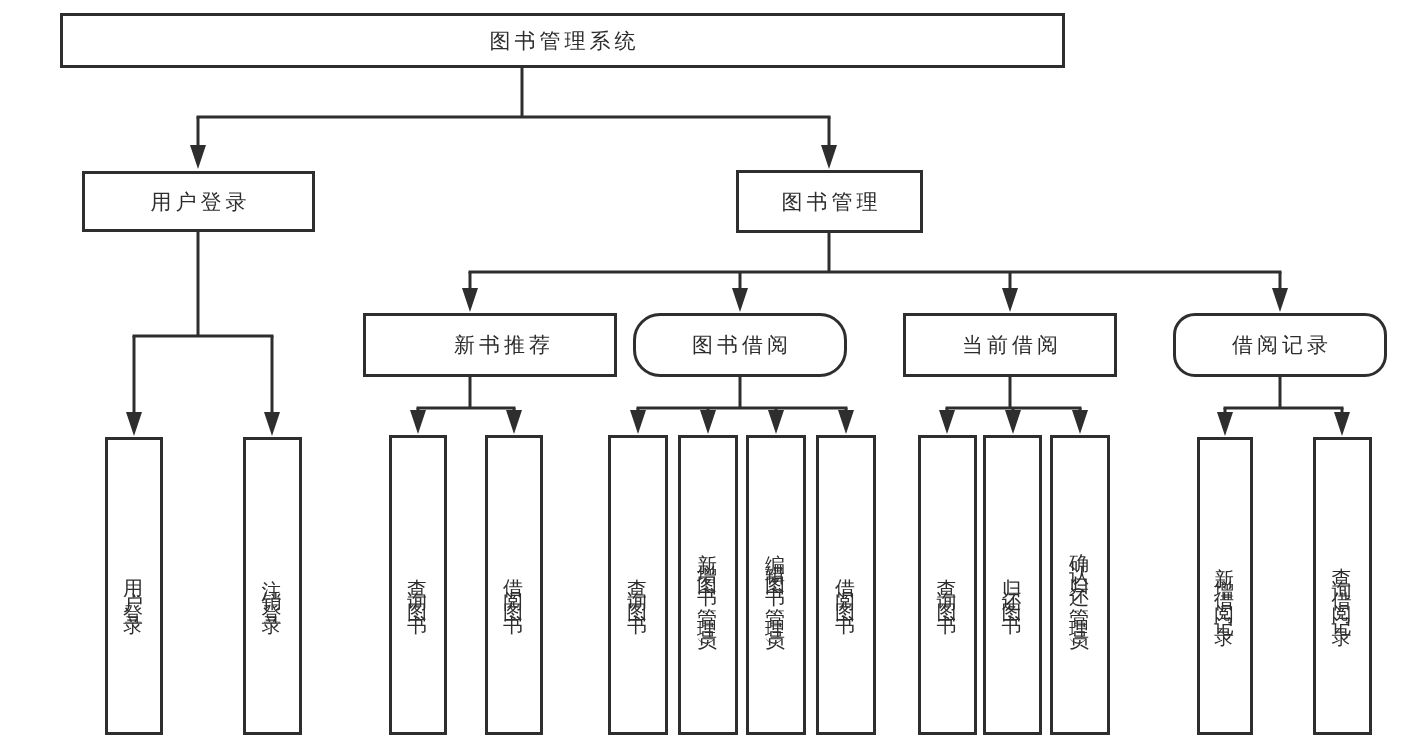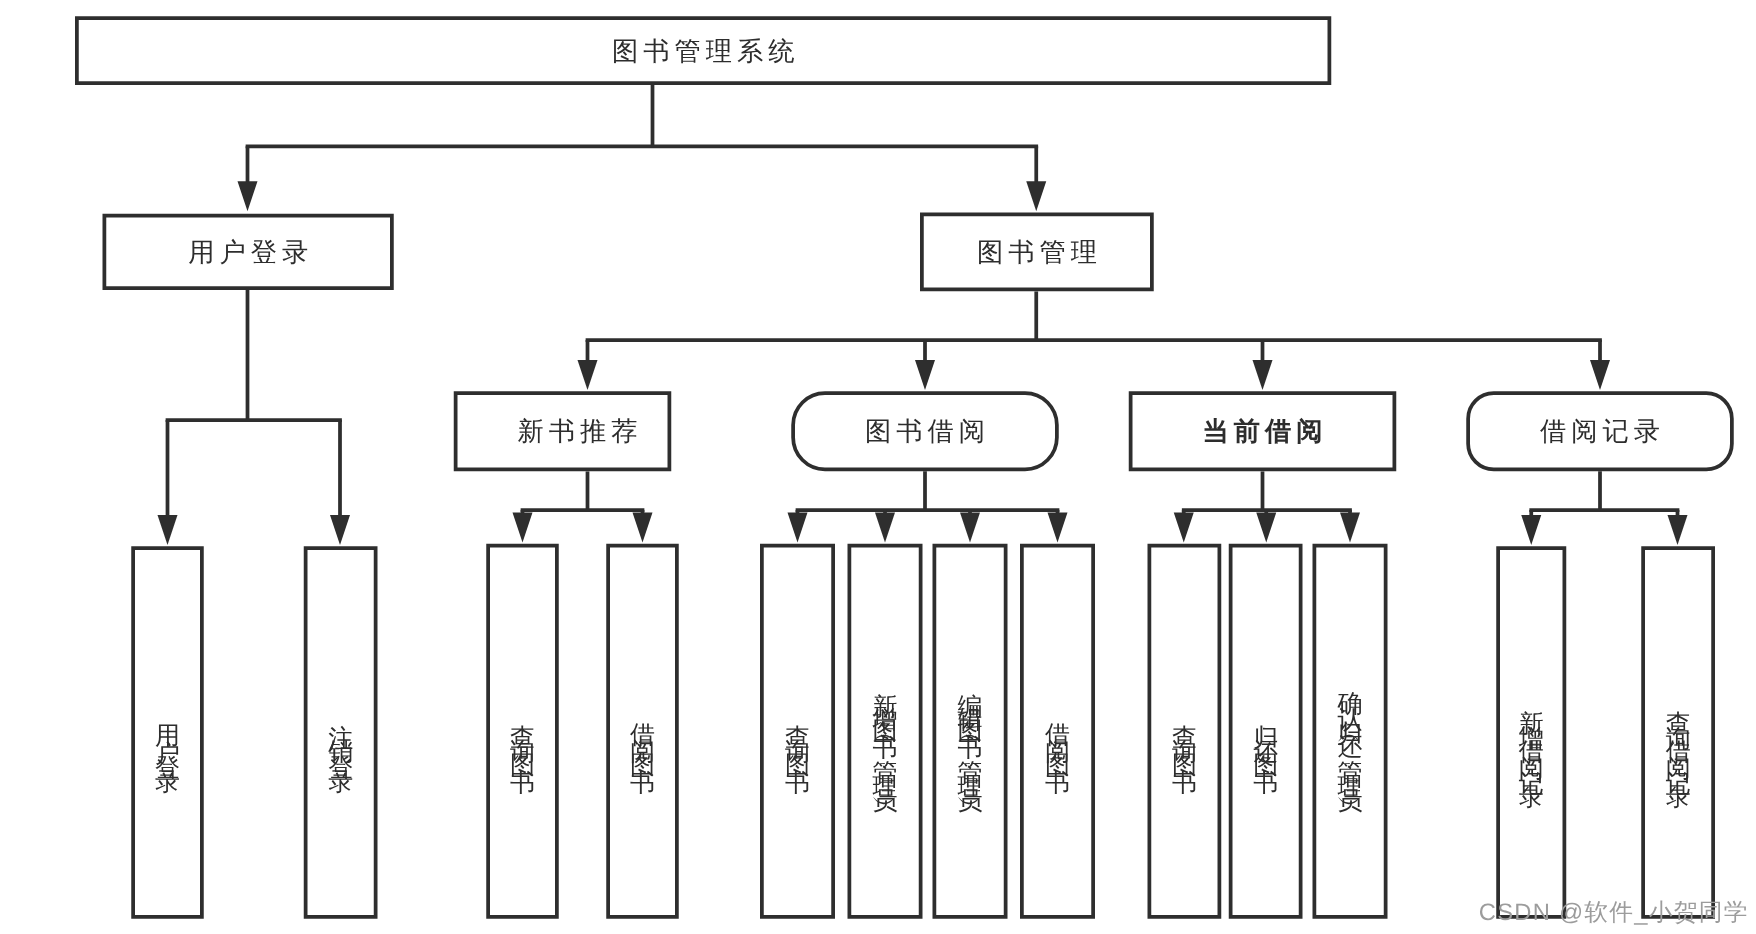--- a/index.html
+++ b/index.html
@@ -18,23 +18,23 @@
   .h-node{font-size:21px;letter-spacing:4px;text-indent:4px;}
   .v-node{
     font-size:20px;letter-spacing:12px;
     writing-mode:vertical-lr;text-orientation:mixed;
     padding-top:4px;
   }
   
   #b-root{left:20px;top:13px;width:1005px;height:55px;margin-left:40px;}
   #b-user{left:82px;top:171px;width:233px;height:61px;}
   #b-mgmt{left:736px;top:170px;width:187px;height:63px;}
-  #b-rec {left:363px;top:313px;width:174px;height:64px;padding-left:24px;}
+  #b-rec {left:363px;top:313px;width:254px;height:64px;padding-left:24px;}
   #b-bor {left:633px;top:313px;width:214px;height:64px;border-radius:27px;}
-  #b-cur {left:903px;top:313px;width:214px;height:64px;font-weight:bold;}
+  #b-cur {left:903px;top:313px;width:214px;height:64px;}
   #b-log {left:1173px;top:313px;width:214px;height:64px;border-radius:22px;}
   
   #lf1 {left:105px;top:437px;width:58px;height:298px;}
   #lf2 {left:243px;top:437px;width:59px;height:298px;}
   #lf3 {left:389px;top:435px;width:58px;height:300px;}
   #lf4 {left:485px;top:435px;width:58px;height:300px;}
   #lf5 {left:608px;top:435px;width:60px;height:300px;}
   #lf6 {left:678px;top:435px;width:60px;height:300px;letter-spacing:11px;}
   #lf7 {left:746px;top:435px;width:60px;height:300px;letter-spacing:11px;}
   #lf8 {left:816px;top:435px;width:60px;height:300px;}
@@ -129,14 +129,13 @@
   <div class="node v-node" id="lf7">编辑图书（管理员）</div>
   <div class="node v-node" id="lf8">借阅图书</div>
 
   <div class="node v-node" id="lf9">查询图书</div>
   <div class="node v-node" id="lf10">归还图书</div>
   <div class="node v-node" id="lf11">确认归还（管理员）</div>
 
   <div class="node v-node" id="lf12">新增借阅记录</div>
   <div class="node v-node" id="lf13">查询借阅记录</div>
 
-  <div id="watermark">CSDN @软件_小贺同学</div>
 </div>
 
 </body></html>

